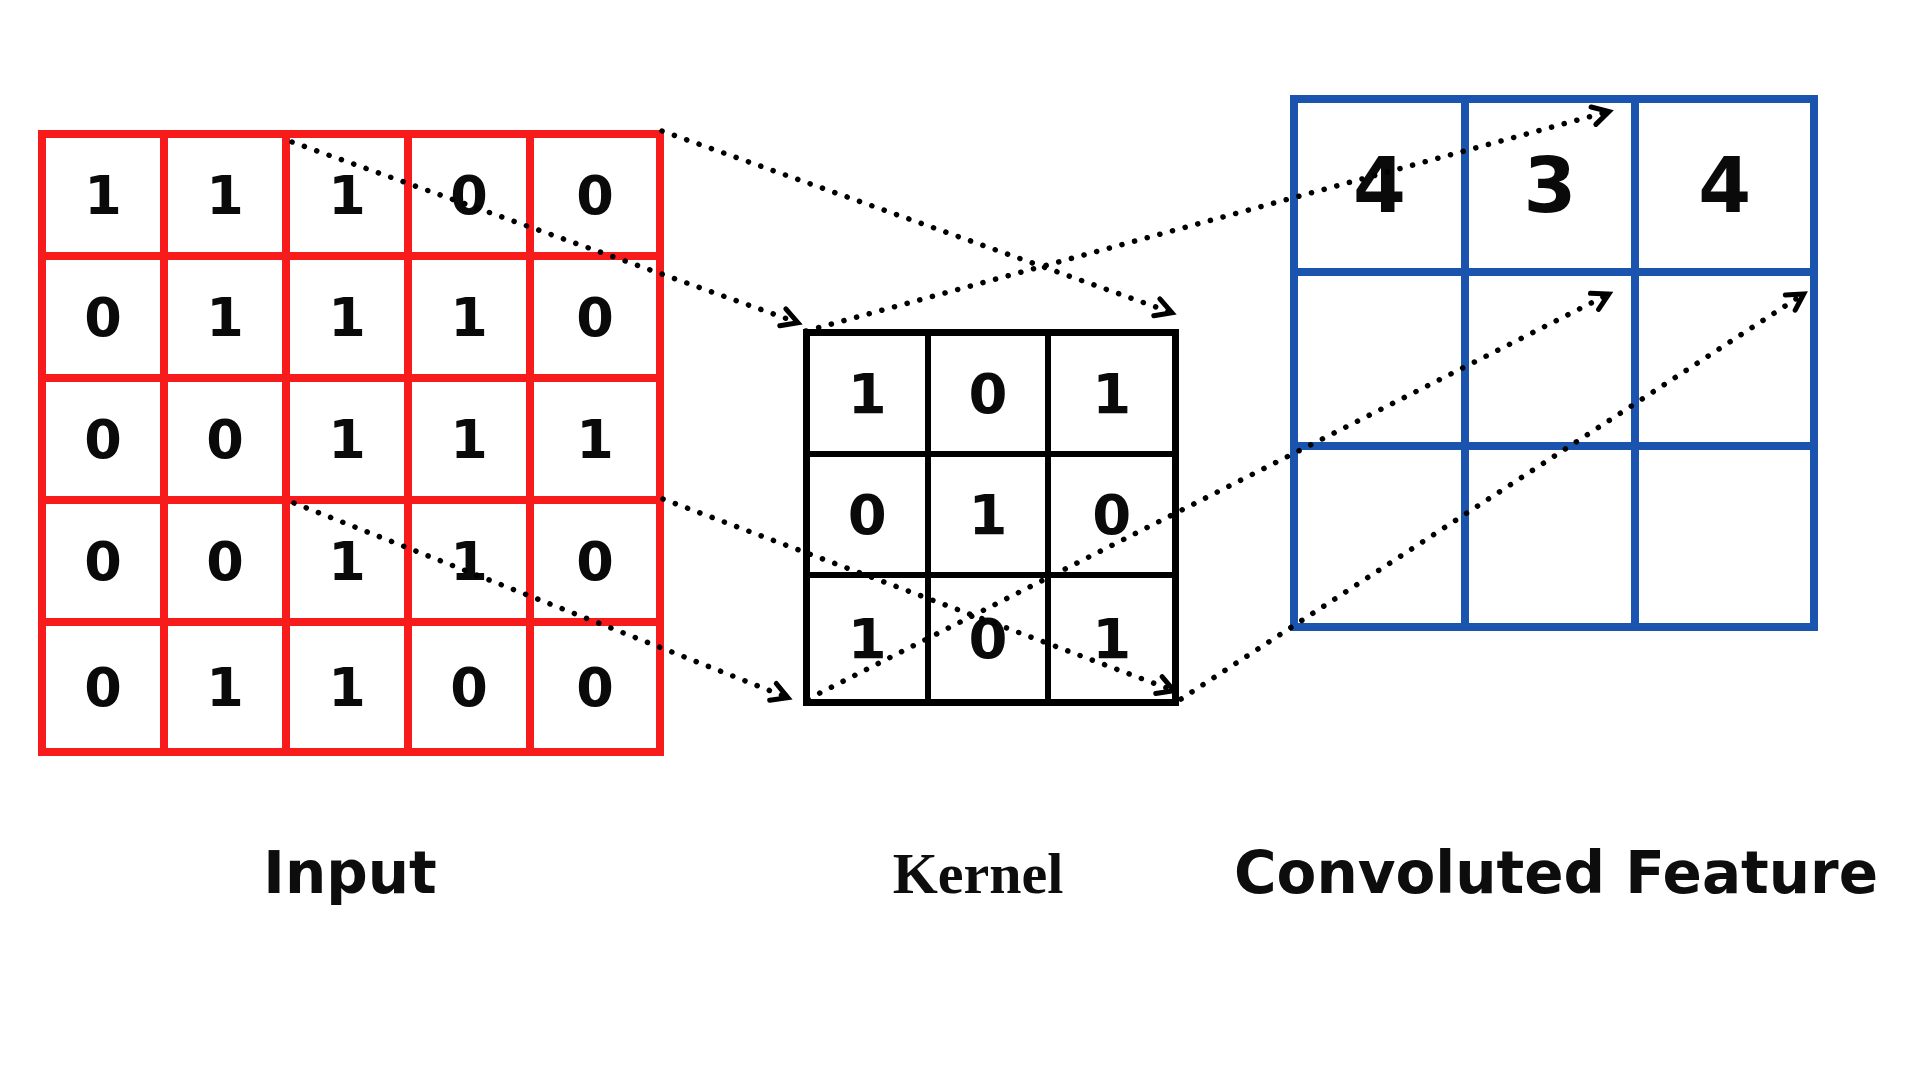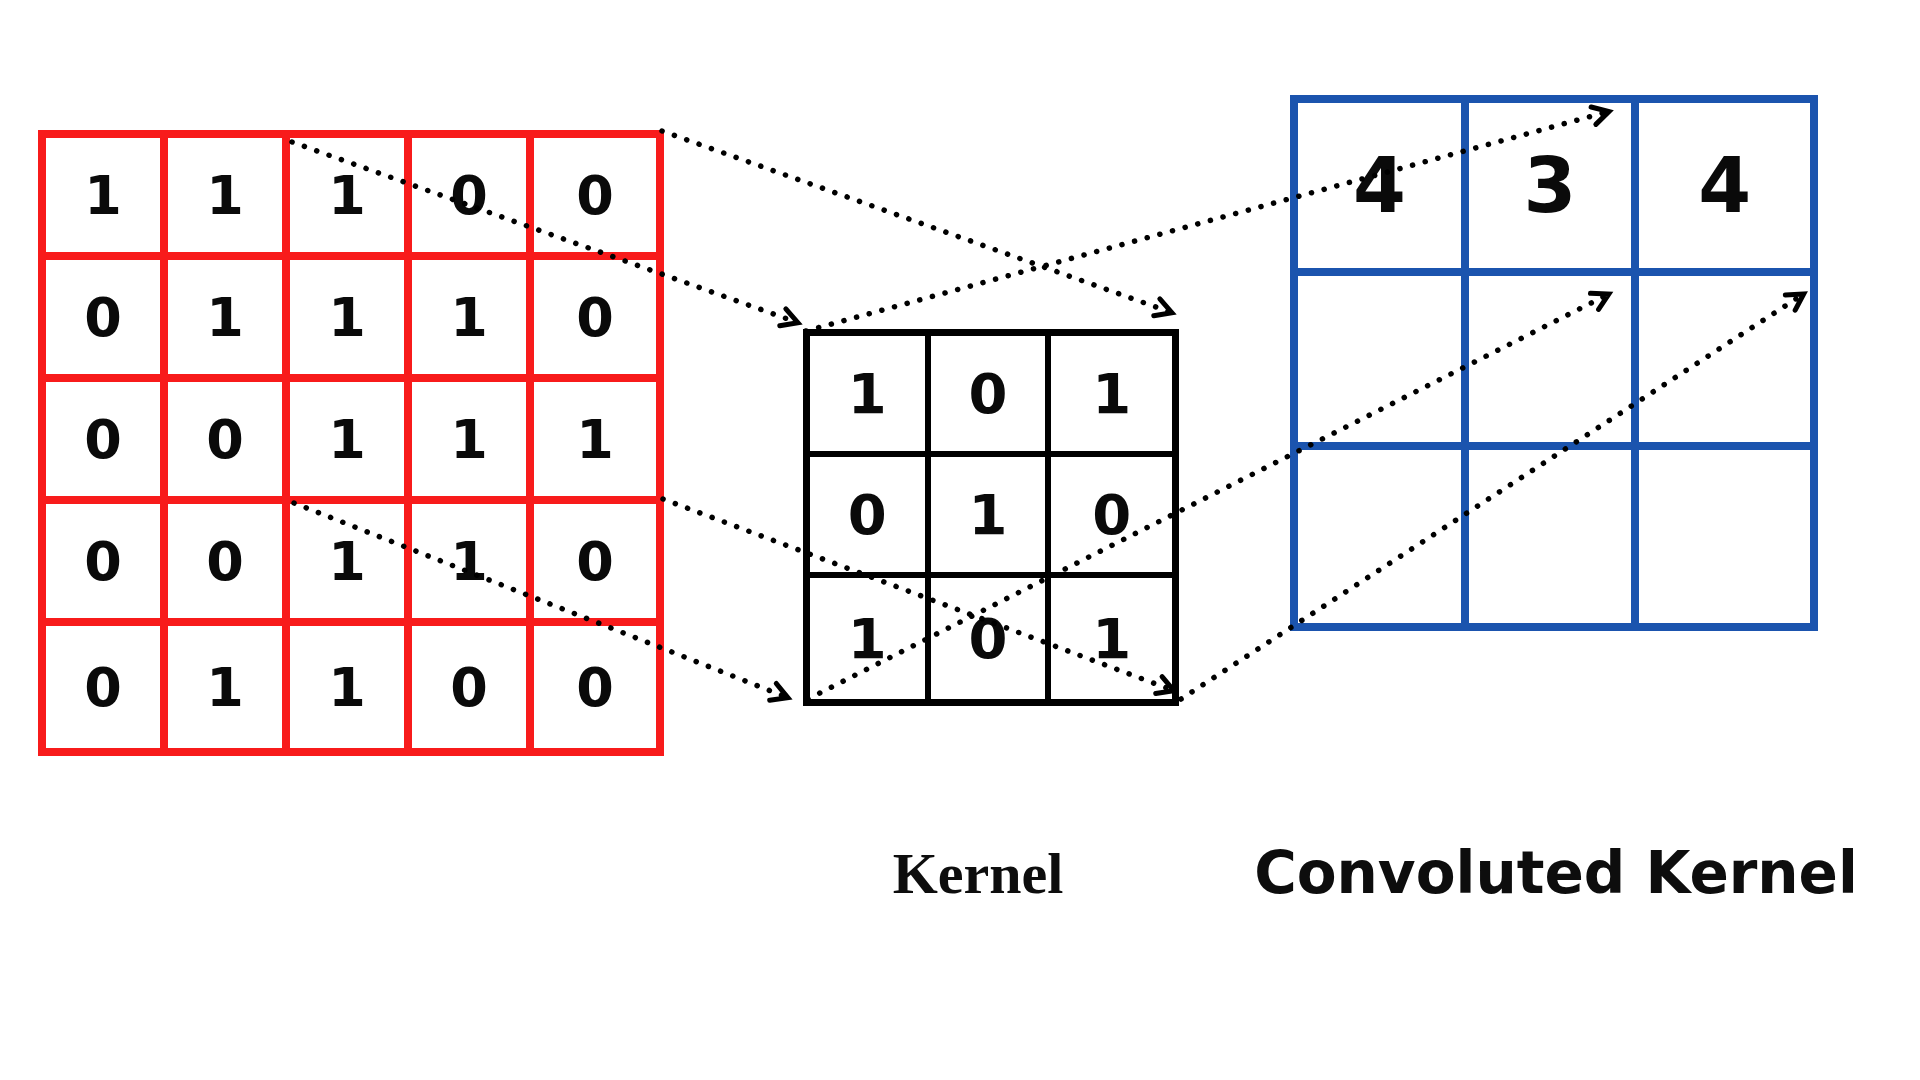--- a/index.html
+++ b/index.html
@@ -153,16 +153,17 @@
     </defs>
   <line x1="292" y1="142" x2="796" y2="322" marker-end="url(#arrowhead)"></line>
       <line x1="662" y1="131" x2="1170" y2="312" marker-end="url(#arrowhead)"></line>
       <line x1="294" y1="503" x2="786" y2="697" marker-end="url(#arrowhead)"></line>
       <line x1="663" y1="499" x2="1172" y2="690" marker-end="url(#arrowhead)"></line>
       <line x1="806" y1="331" x2="1607" y2="112" marker-end="url(#arrowhead)"></line>
       <line x1="808" y1="699" x2="1607" y2="295" marker-end="url(#arrowhead)"></line>
       <line x1="1181" y1="699" x2="1802" y2="295" marker-end="url(#arrowhead)"></line>
     </svg>
 
+  <div class="diagram-label" id="label-input">Input</div>
   <div class="diagram-label" id="label-kernel">Kernel</div>
-  <div class="diagram-label" id="label-output">Convoluted Kernel</div>
+  <div class="diagram-label" id="label-output">Convoluted Feature</div>
 
 </div>
 
 </body></html>

